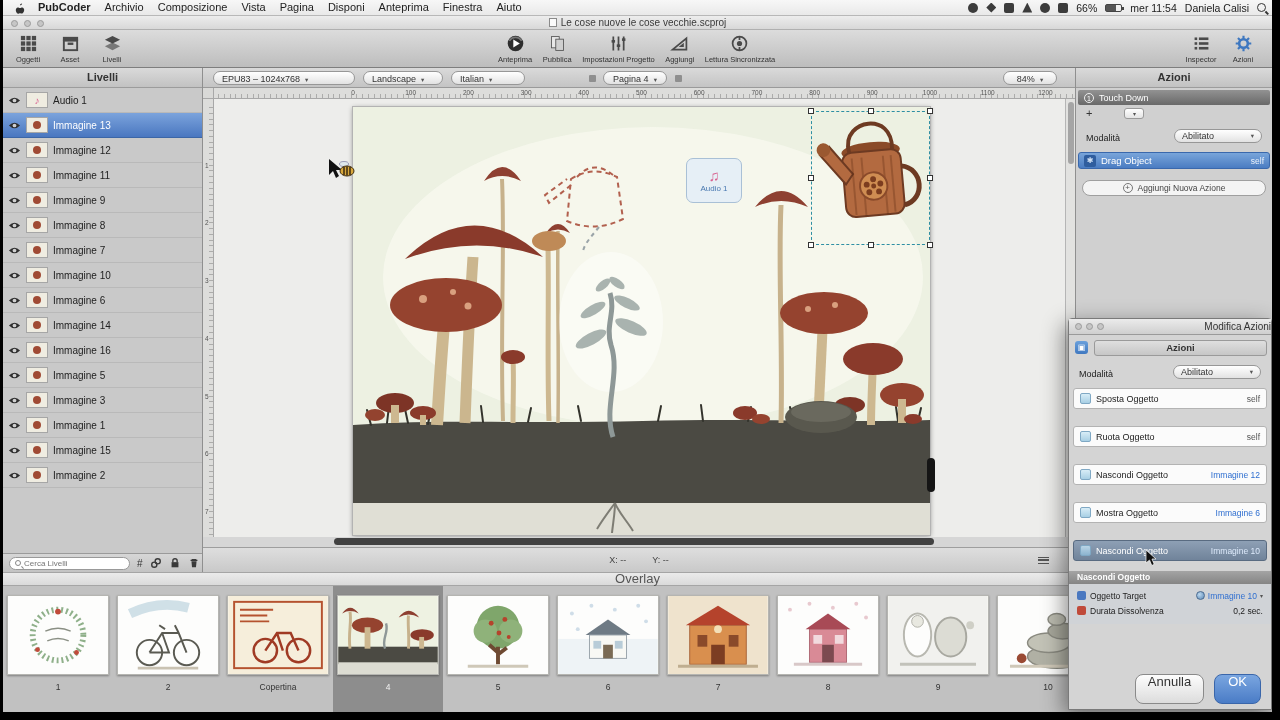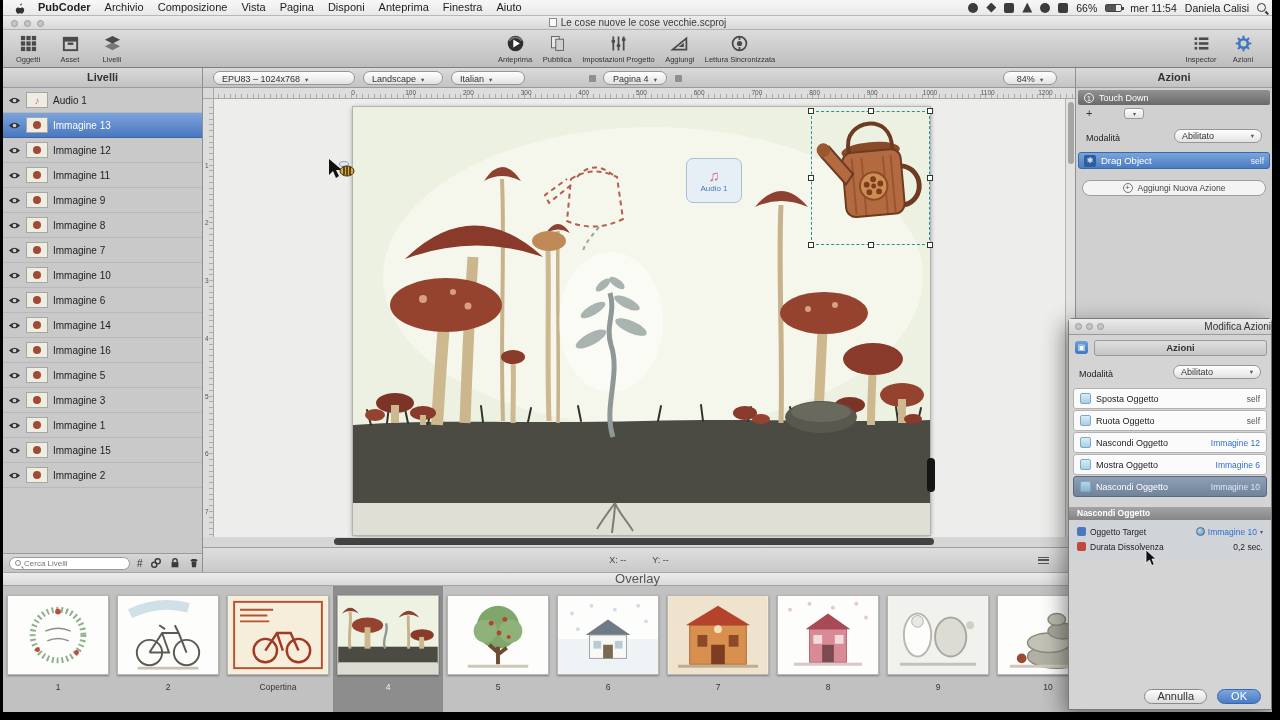--- a/index.html
+++ b/index.html
@@ -129,39 +129,39 @@
   #modwin{position:absolute;left:1068px;top:318px;width:204px;height:392px;background:#d4d4d4;border:1px solid #7a7a7a;
     border-radius:4px 4px 0 0;box-shadow:-4px 6px 22px rgba(0,0,0,.45);z-index:50}
   #wtitle{position:relative;height:16px;background:linear-gradient(#ebebeb,#cfcfcf);border-bottom:1px solid #9a9a9a;
     text-align:right;font-size:10px;line-height:15px;color:#333}
   #wtitle .light{top:4px}
   #whead{position:relative;margin:5px 4px 0;height:16px}
   #whead .wico{position:absolute;left:2px;top:1px;width:13px;height:13px;background:linear-gradient(#6aa0dc,#3f78c0);border-radius:3px;
     color:#fff;font-size:8px;text-align:center;line-height:13px}
   #whead .wheadbar{margin-left:21px;height:16px;background:linear-gradient(#dfdfdf,#c6c6c6);border:1px solid #9a9a9a;border-radius:3px;
     text-align:center;font-size:9.5px;font-weight:bold;line-height:14px;color:#333}
-  #acts{margin:9px 4px 0;display:flex;flex-direction:column;gap:1px}
+  #acts{margin:9px 4px 0;display:flex;flex-direction:column;gap:17px}
   .act{height:21px;background:#fbfbfb;border:1px solid #b3b3b3;border-radius:3px;display:flex;align-items:center;gap:5px;padding:0 6px;font-size:9px;color:#222}
   .act .aico{width:11px;height:11px;border-radius:2px;background:linear-gradient(#d8edf7,#a8cfe4);border:1px solid #7fa8c4;flex:0 0 auto}
   .act .tgt{margin-left:auto;color:#555;font-size:8.5px}
   .act .tgt.link{color:#2f6fd0}
   .act.sel{background:linear-gradient(#8ea0b5,#70839a);border-color:#596b81;color:#fff}
   .act.sel .aico{background:linear-gradient(#b9d4e6,#8cb4cf)}
   .act.sel .tgt{color:#dce9fa}
   #secthead{margin-top:10px;height:13px;background:linear-gradient(#a4a4a4,#858585);color:#fff;font-size:8.5px;font-weight:bold;line-height:13px;padding-left:8px}
   #details{background:#d0d3d7;padding:4px 0 6px}
   .drow{display:flex;align-items:center;gap:4px;padding:2.5px 8px;font-size:8.5px;color:#222}
   .dico{width:9px;height:9px;border-radius:2px;flex:0 0 auto}
   .dico.blue{background:#4a78c0}.dico.red{background:#c04a3a}
   .dval{margin-left:auto;display:flex;align-items:center;gap:3px}
   .dval .globe{width:9px;height:9px;border-radius:50%;background:radial-gradient(circle at 35% 35%,#bcd8ee,#5a88b8);border:1px solid #4a6a90}
   .dval .vlink{color:#2f6fd0}
   .dval .caret{font-size:6px;color:#555}
   #wbuttons{position:absolute;bottom:5px;right:10px;display:flex;gap:10px}
-  .btn{height:15px;border-radius:8px;font-size:11px;line-height:13px;padding:0 12px;border:1px solid #8a8a8a;
+  .btn{height:30px;border-radius:8px;font-size:13px;line-height:13px;padding:0 12px;border:1px solid #8a8a8a;
     background:linear-gradient(#fdfdfd,#dcdcdc);color:#333}
   .btn.ok{background:linear-gradient(#7aa6e0,#4a7cc6);border-color:#3a66aa;color:#fff;padding:0 13px}
   #wcursor{position:absolute;left:76px;top:230px;z-index:5}
 </style>
 </head>
 <body>
 
 <div id="app">
 
   <div id="menubar">

